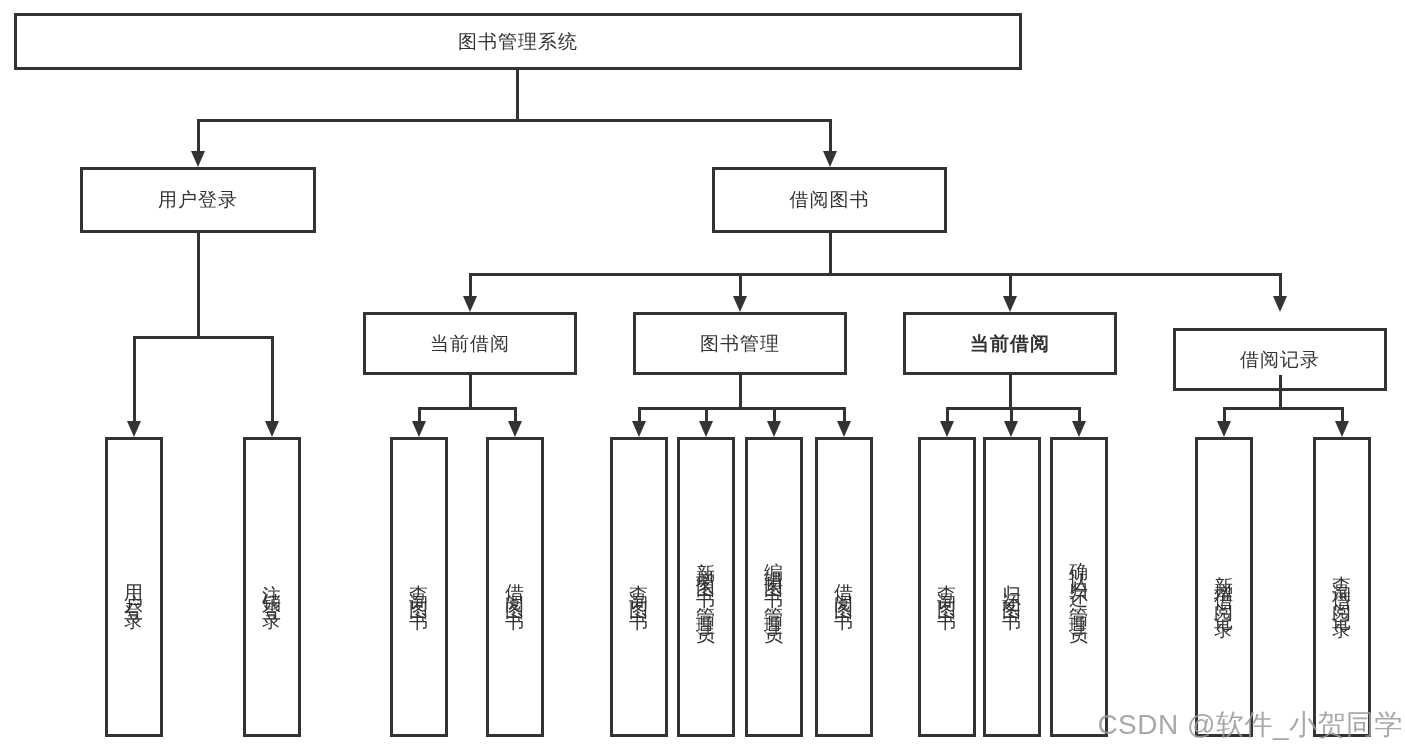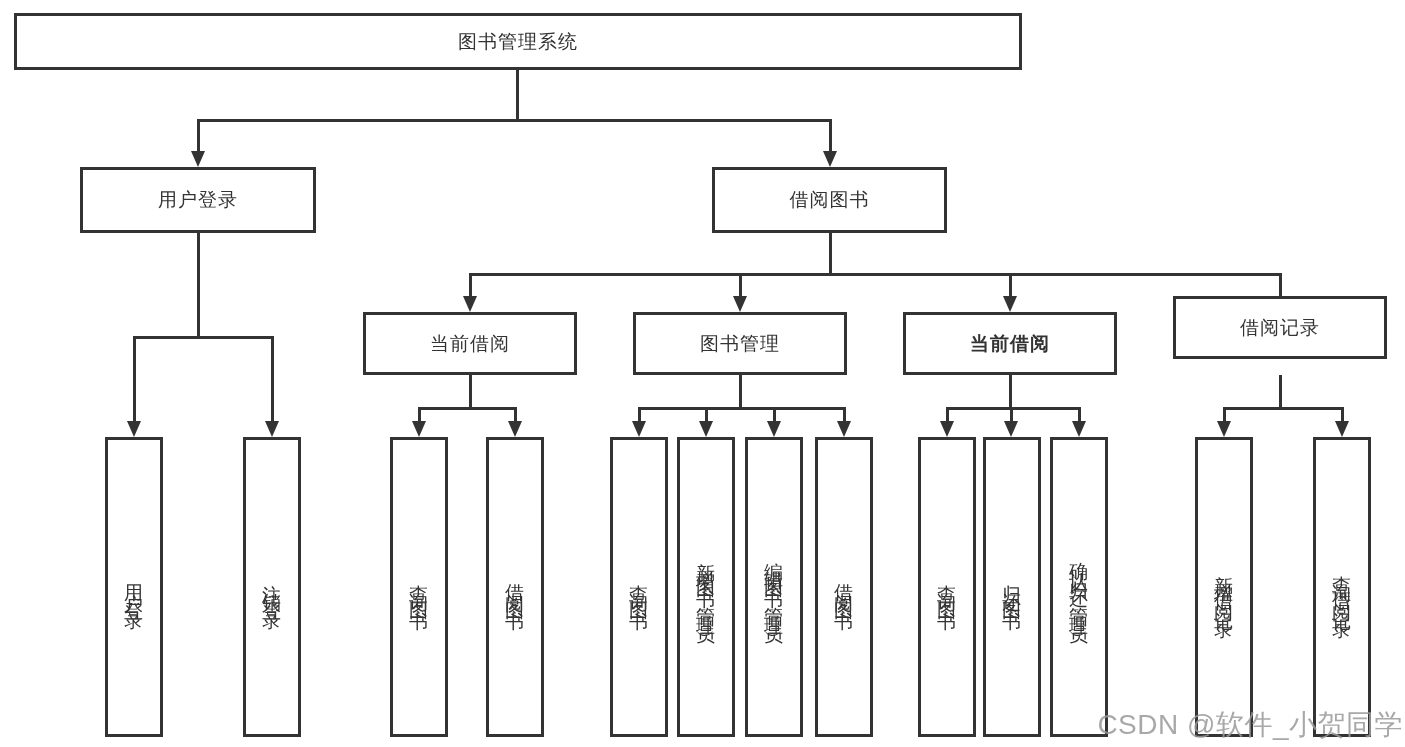--- a/index.html
+++ b/index.html
@@ -113,21 +113,21 @@
 
   <div class="box" style="left:363px;top:312px;width:214px;height:63px;">
     <span>当前借阅</span>
   </div>
   <div class="box" style="left:633px;top:312px;width:214px;height:63px;">
     <span>图书管理</span>
   </div>
   <div class="box" style="left:903px;top:312px;width:214px;height:63px;font-weight:bold;">
     <span>当前借阅</span>
   </div>
-  <div class="box" style="left:1173px;top:296px;width:214px;height:63px;">
+  <div class="box" style="left:1173px;top:328px;width:214px;height:63px;">
     <span>借阅记录</span>
   </div>
 
   <div class="vl" style="left:469px;top:375px;height:35px;"></div>
   <div class="hl" style="left:418px;top:407px;width:99px;"></div>
   <div class="vl" style="left:418px;top:407px;height:16px;"></div>
   <div class="ah" style="left:412px;top:421px;"></div>
   <div class="vl" style="left:514px;top:407px;height:16px;"></div>
   <div class="ah" style="left:508px;top:421px;"></div>
 

